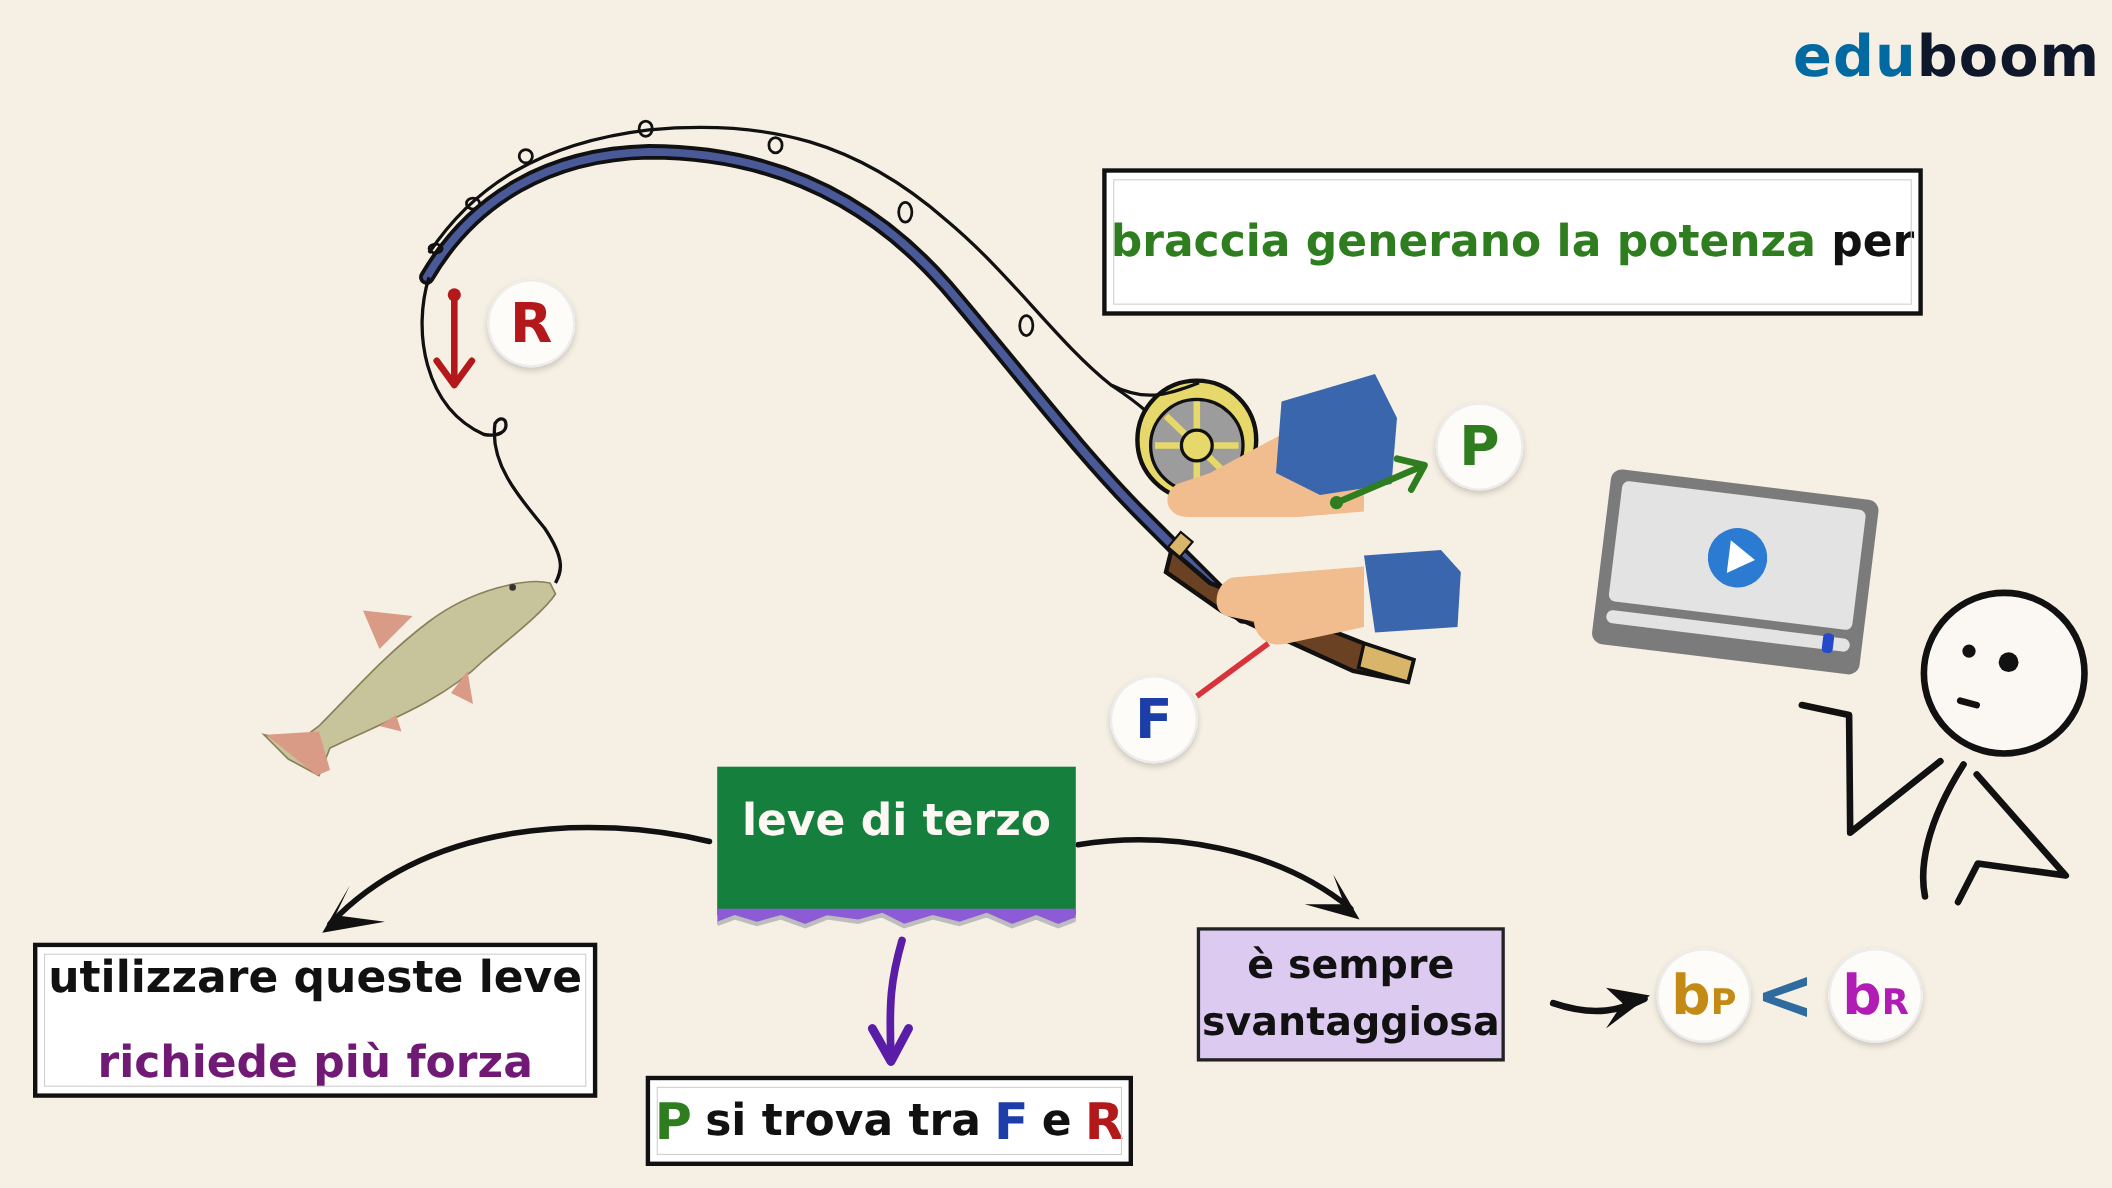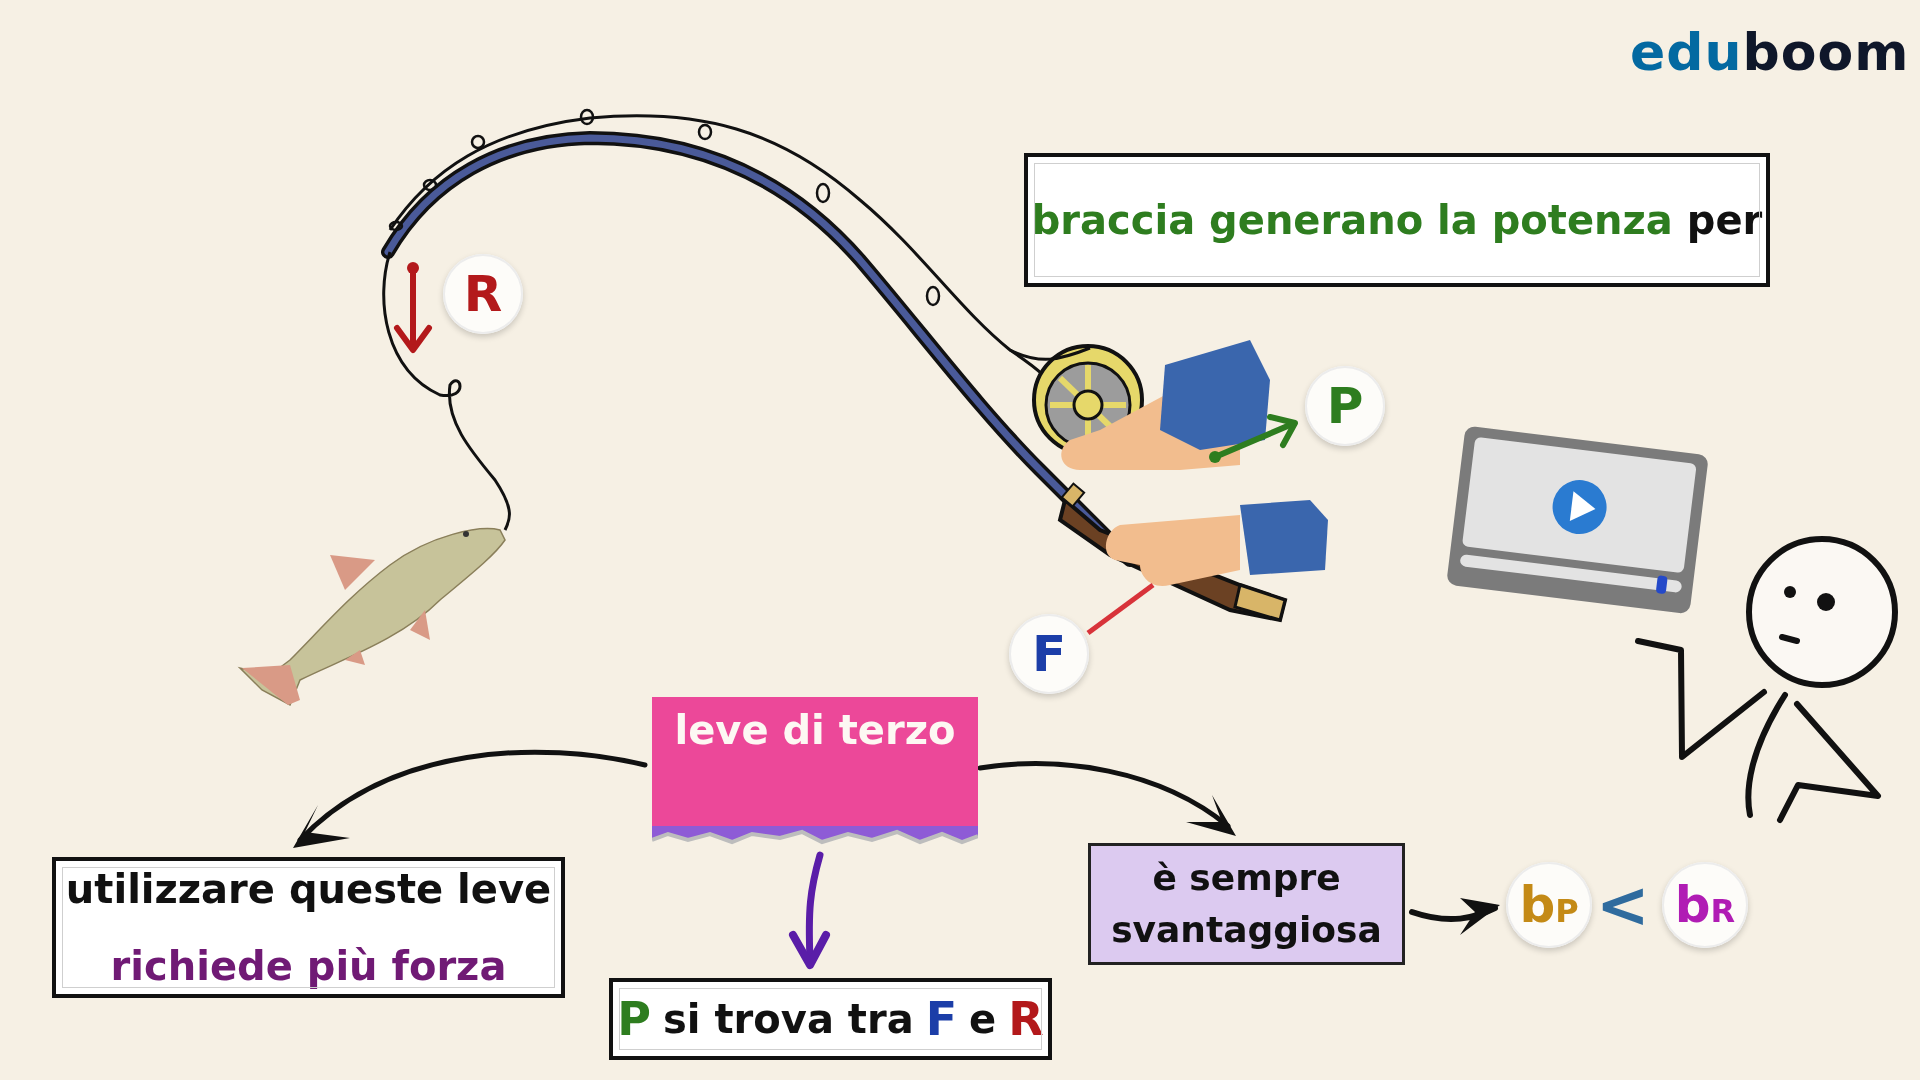--- a/index.html
+++ b/index.html
@@ -9,40 +9,40 @@
     font-family: "DejaVu Sans", sans-serif;
   }
   .abs { position:absolute; }
   svg.layer { position:absolute; left:0; top:0; width:1920px; height:1080px; }
   .logo { left:1630px; top:22px; font-size:52px; font-weight:bold; letter-spacing:1px; font-family:"DejaVu Sans", sans-serif; }
   .logo .a { color:#0369a1; }
   .logo .b { color:#0f172a; }
   .box {
     background:#ffffff; border:4px solid #111; box-sizing:border-box;
     text-align:center; font-weight:bold; color:#111;
-    display:flex; flex-direction:column; justify-content:center; align-items:center;margin-left:22px;
+    display:flex; flex-direction:column; justify-content:center; align-items:center;
   }
   .box .inner { position:absolute; inset:6px; border:1px solid #cfcfcf; pointer-events:none; }
   .green { color:#2e7d1f; }
   .purple { color:#701a75; }
   .blue { color:#1c3ea8; }
   .red { color:#b3191b; }
   .circle {
     position:absolute; border-radius:50%; background:#fdfcf9;
     box-shadow: 0 3px 6px rgba(0,0,0,0.18), inset 0 0 0 2px #ececec;
     display:flex; align-items:center; justify-content:center;
     font-weight:bold; font-family:"DejaVu Sans", sans-serif;
   }
   .purplebox {
     left:652px; top:697px; width:326px; height:135px;
-    background:#ec4899; color:#fdf8f3; font-weight:bold; font-size:40px;
-    text-align:center; line-height:58px; padding-top:4px; box-sizing:border-box;
+    background:#15803d; color:#fdf8f3; font-weight:bold; font-size:40px;
+    text-align:center; line-height:58px; padding-top:20px; box-sizing:border-box;
   }
   .lilac {
-    left:1088px; top:843px; width:317px; height:122px;
+    left:1088px; top:843px; width:280px; height:122px;
     background:#dccaf0; border:3px solid #222; box-sizing:border-box;
     font-weight:bold; font-size:36px; color:#111; text-align:center; line-height:52px;
     padding-top:6px;
   }
 </style>
 </head>
 <body>
 
 <div class="abs logo">
   <span class="a">edu</span><span class="b">boom</span>

